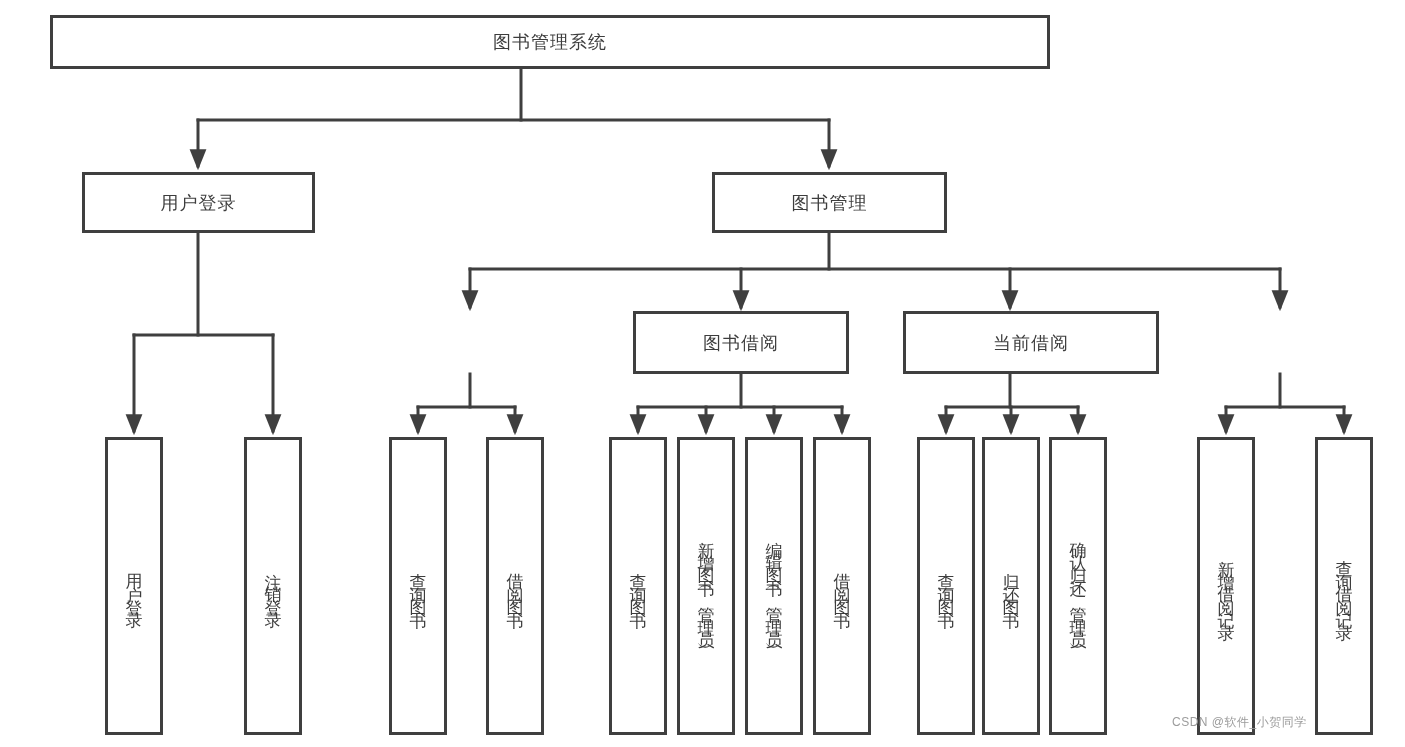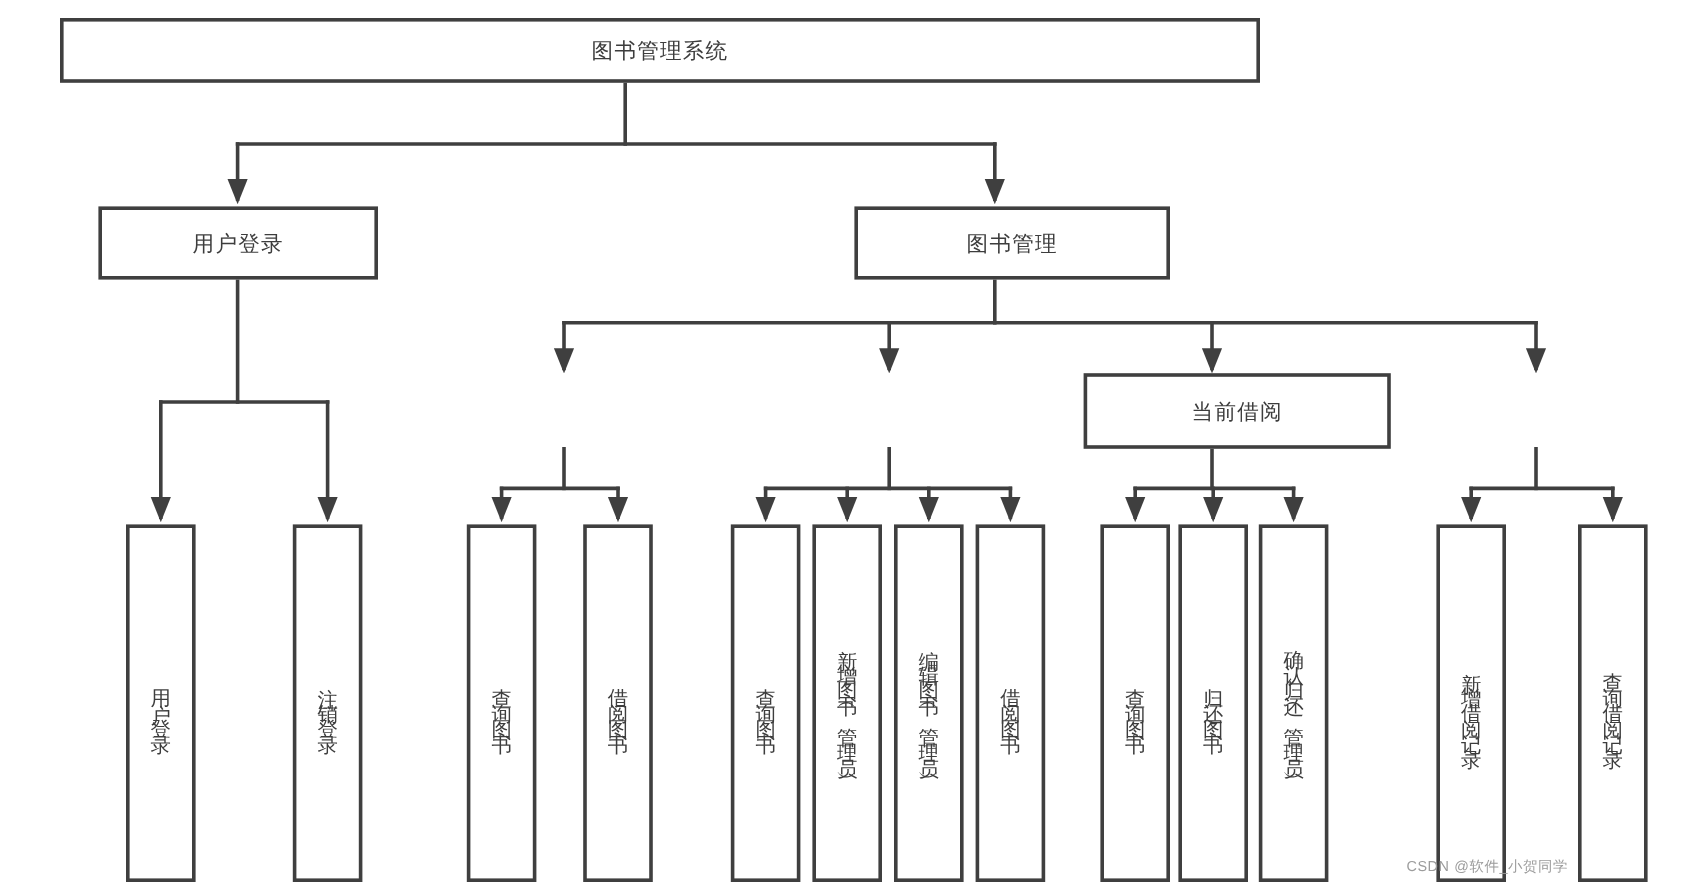--- a/index.html
+++ b/index.html
@@ -96,24 +96,27 @@
     </g>
   </svg>
 
   <div class="box root-box">
     <span>图书管理系统</span>
   </div>
 
   <div class="box h-box" style="left:82px;top:172px;width:233px;">
     <span>用户登录</span>
   </div>
-  <div class="box h-box" style="left:712px;top:172px;width:263px;">
+  <div class="box h-box" style="left:712px;top:172px;width:235px;">
     <span>图书管理</span>
   </div>
 
+  <div class="box h-box" style="left:633px;top:311px;width:216px;height:63px;">
+    <span>图书借阅</span>
+  </div>
   <div class="box h-box" style="left:903px;top:311px;width:256px;height:63px;">
     <span>当前借阅</span>
   </div>
 
   <div class="box v-box" style="left:105px;">
     <span class="vtext">用户登录</span>
   </div>
   <div class="box v-box" style="left:244px;">
     <span class="vtext">注销登录</span>
   </div>

